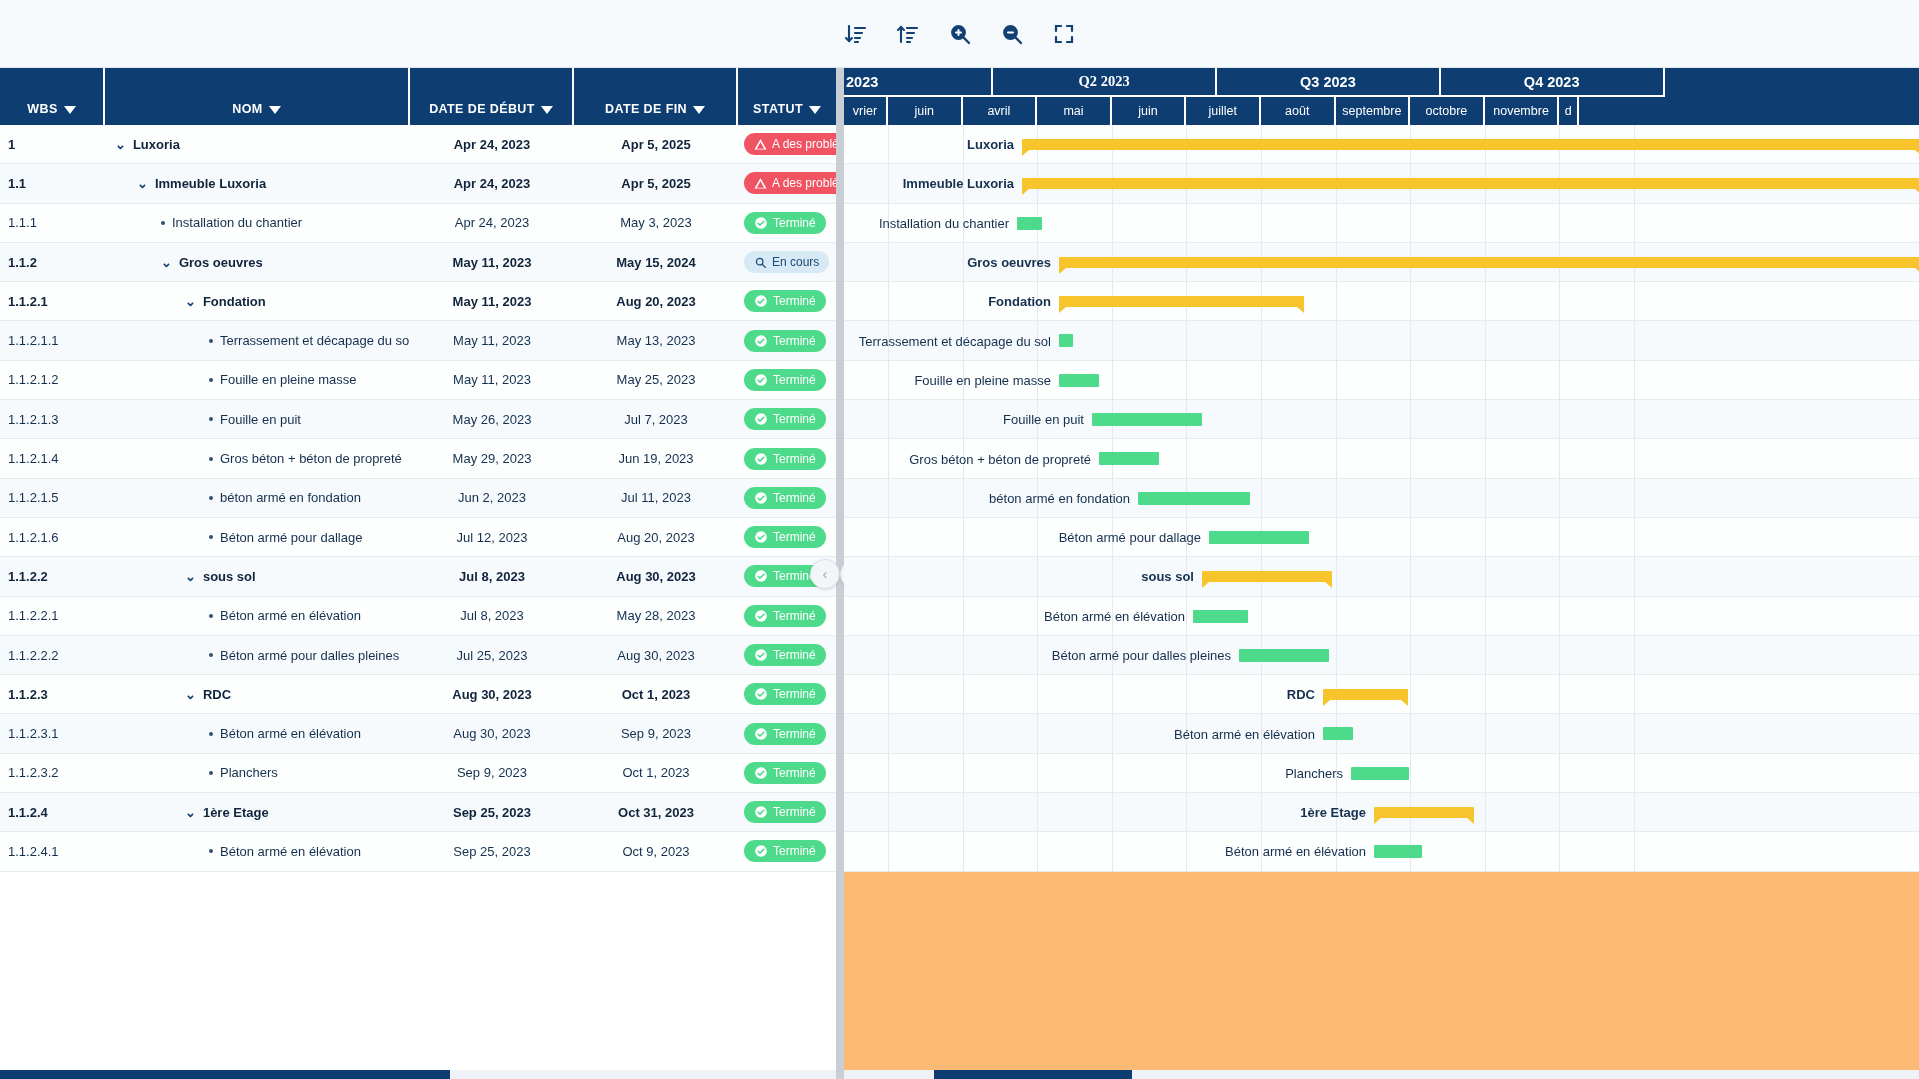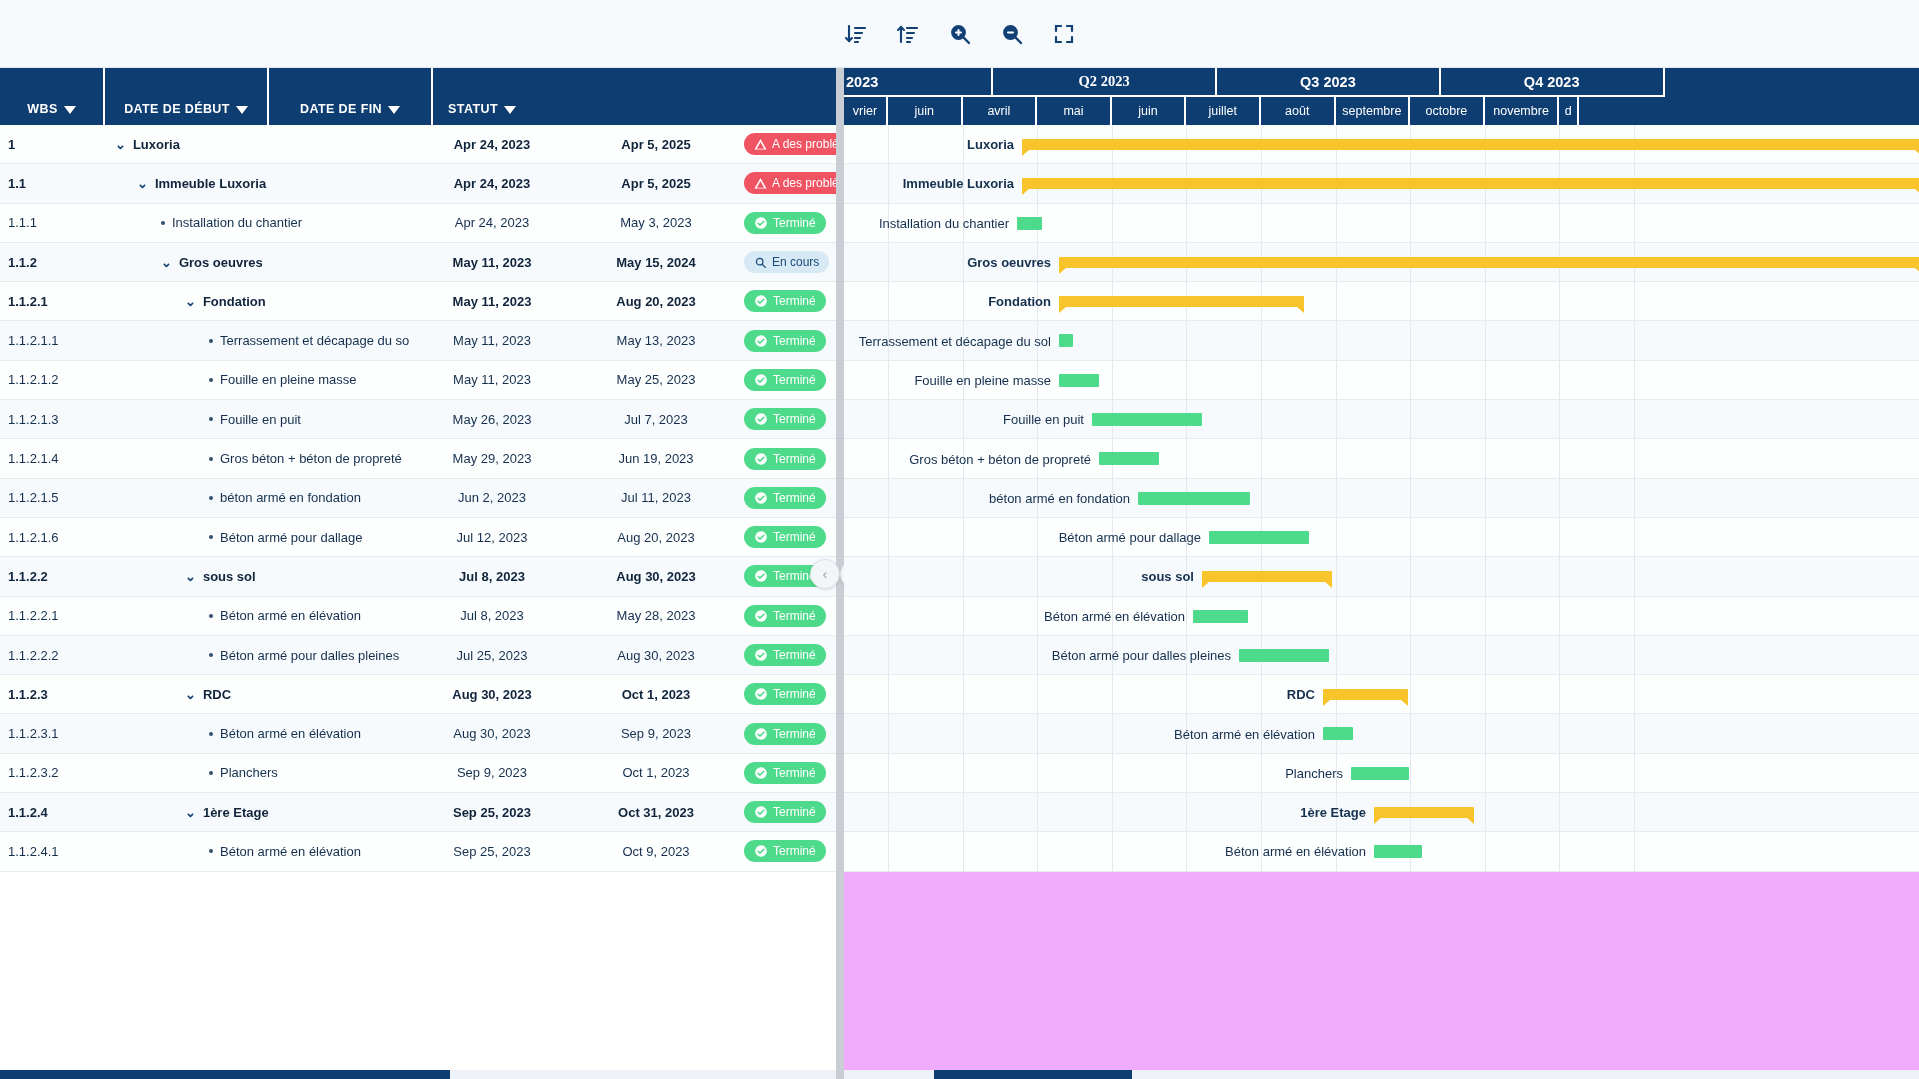--- a/index.html
+++ b/index.html
@@ -26,21 +26,21 @@
   }
   .tb-btn svg { display: block; }
 
   
   .main { flex: 1 1 auto; display: flex; position: relative; overflow: hidden; }
   .grid-pane { width: 836px; flex: 0 0 836px; position: relative; overflow: hidden; background:#fff; }
   .splitter {
     width: 8px; flex: 0 0 8px; background: #c9ced4;
     position: relative; cursor: col-resize;
   }
-  .chart-pane { flex: 1 1 auto; position: relative; overflow: hidden; background: #f0abfc; }
+  .chart-pane { flex: 1 1 auto; position: relative; overflow: hidden; background: #fdba74; }
 
   
   .grid-head { display: flex; height: 57px; background:#0e3d72; }
   .gh-cell {
     background: #0e3d72; color: #fff;
     font-size: 12.5px; font-weight: bold; letter-spacing: .4px;
     display: flex; align-items: flex-end; justify-content: center;
     padding-bottom: 9px; gap: 6px;
     border-right: 2px solid #ffffff;
     white-space: nowrap; overflow: hidden;
@@ -197,20 +197,24 @@
   </div>
 
   <div class="main">
 
     <div class="grid-pane">
       <div class="grid-head">
         <div class="gh-cell c-wbs">
           <span>WBS</span>
           <span class="caret"></span>
         </div>
+        <div class="gh-cell c-nom">
+          <span>NOM</span>
+          <span class="caret"></span>
+        </div>
         <div class="gh-cell c-deb">
           <span>DATE DE DÉBUT</span>
           <span class="caret"></span>
         </div>
         <div class="gh-cell c-fin">
           <span>DATE DE FIN</span>
           <span class="caret"></span>
         </div>
         <div class="gh-cell c-sta">
           <span>STATUT</span>

